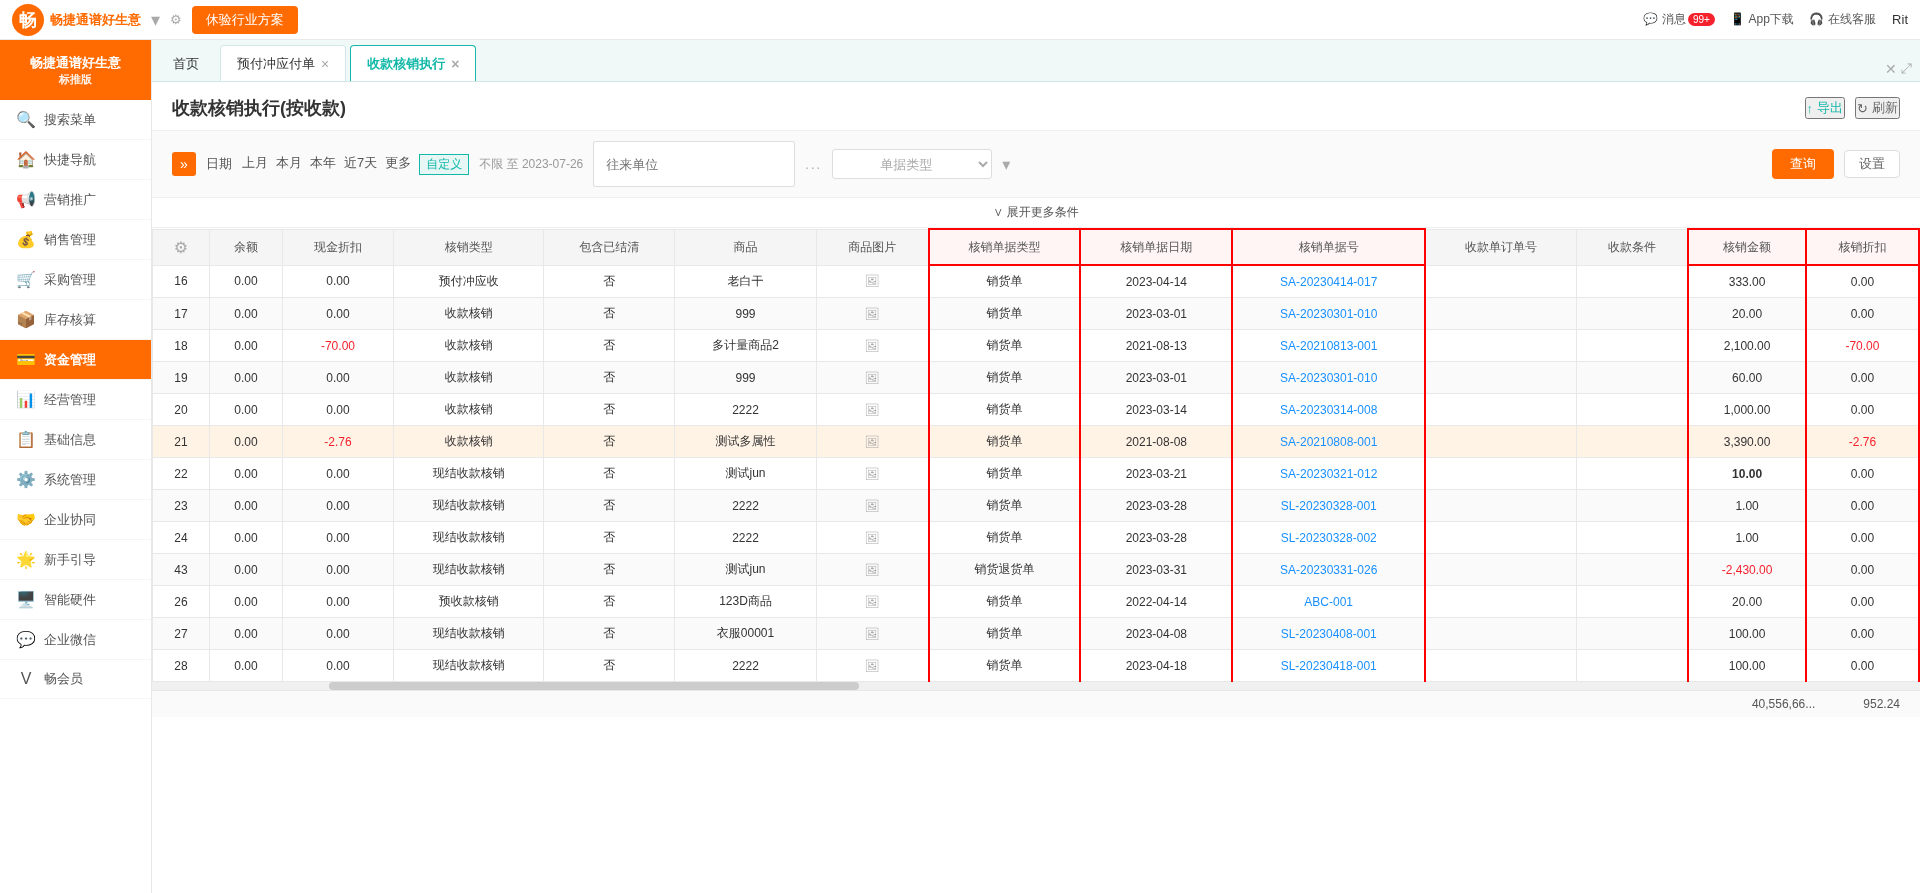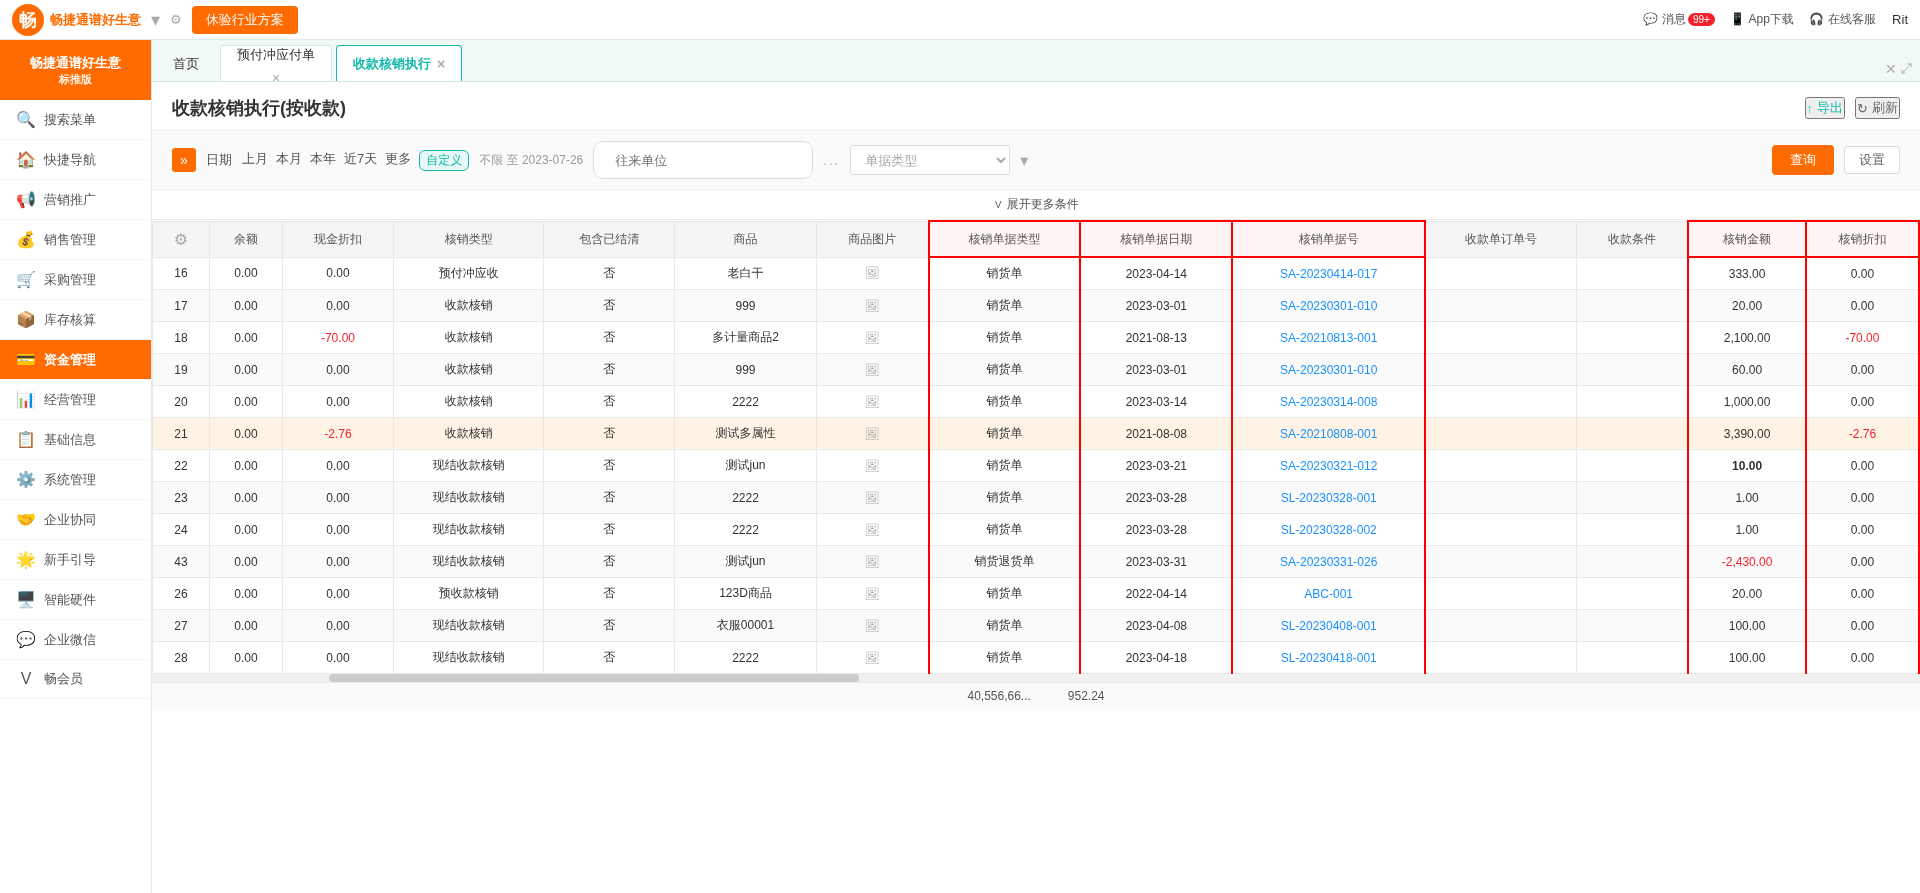--- a/index.html
+++ b/index.html
@@ -96,21 +96,21 @@
       padding: 0 16px;
       cursor: pointer;
       font-size: 13px;
       border: 1px solid transparent;
       border-bottom: none;
       border-radius: 4px 4px 0 0;
       margin-left: 4px;
       gap: 6px;
     }
     .tab.home { background: transparent; color: #333; border-color: transparent; }
-    .tab.normal { background: #fff; border-color: #d0e8e6; color: #333; flex-direction: column; }
+    .tab.normal { background: #fff; border-color: #d0e8e6; color: #333; }
     .tab.active { background: #fff; border-color: #13b8a8; color: #13b8a8; border-bottom-color: #fff; font-weight: bold; }
     .tab-close { color: #aaa; font-size: 14px; cursor: pointer; }
     .tab-bar-right { margin-left: auto; display: flex; align-items: center; gap: 4px; padding-right: 8px; padding-bottom: 4px; color: #aaa; font-size: 16px; cursor: pointer; }
 
     
     .page-content { flex: 1; background: #fff; overflow-y: auto; padding: 0; }
 
     
     .page-header {
       padding: 14px 20px 10px;
@@ -146,41 +146,42 @@
       color: #fff;
       border: none;
       border-radius: 3px;
       cursor: pointer;
       font-size: 14px;
       display: flex; align-items: center; justify-content: center;
     }
     .filter-label { color: #555; font-size: 13px; }
     .filter-date-links { display: flex; gap: 8px; }
     .filter-date-link { color: #555; cursor: pointer; font-size: 13px; }
-    .filter-date-custom { color: #13b8a8; font-size: 12px; background: #e6f7f6; border: 1px solid #13b8a8; border-radius: 6px; padding: 1px 6px; cursor: pointer; }
+    .filter-date-custom { color: #13b8a8; font-size: 12px; background: #e6f7f6; border: 1px solid #13b8a8; border-radius: 0; padding: 1px 6px; cursor: pointer; }
     .filter-date-range { color: #999; font-size: 12px; }
     .filter-input {
       border: 1px solid #ddd;
-      border-radius: 10px;
-      padding: 4px 21px;
+      border-radius: 2px;
+      padding: 4px 12px;
       font-size: 13px;
-      height: 38px;
+      height: 46px;
       min-width: 180px;
       color: #aaa;
     }
     .filter-dots { color: #aaa; letter-spacing: 2px; }
     .filter-select {
       border: 1px solid #ddd;
       border-radius: 3px;
       padding: 4px 10px;
       font-size: 13px;
       height: 30px;
       min-width: 160px;
       color: #aaa;
       background: #fff;
+      text-align: center;
     }
     .btn-query {
       background: #ff6b00;
       color: #fff;
       border: none;
       border-radius: 4px;
       padding: 6px 18px;
       cursor: pointer;
       font-size: 13px;
       margin-left: auto;
@@ -240,22 +241,22 @@
     .link-text { color: #1890ff; cursor: pointer; text-decoration: none; }
     .text-red { color: #f5222d; }
     .col-header-red { border: 2px solid #f00 !important; background: #fff5f5; }
 
     
     .table-footer {
       padding: 6px 20px;
       background: #fafafa;
       border-top: 1px solid #e8e8e8;
       display: flex;
-      justify-content: center;
-      gap: 37px;
+      justify-content: flex-end;
+      gap: 48px;
       font-size: 12px;
       color: #555;
     }
 
     
     .scroll-hint {
       height: 8px;
       background: #f0f0f0;
       position: relative;
     }

